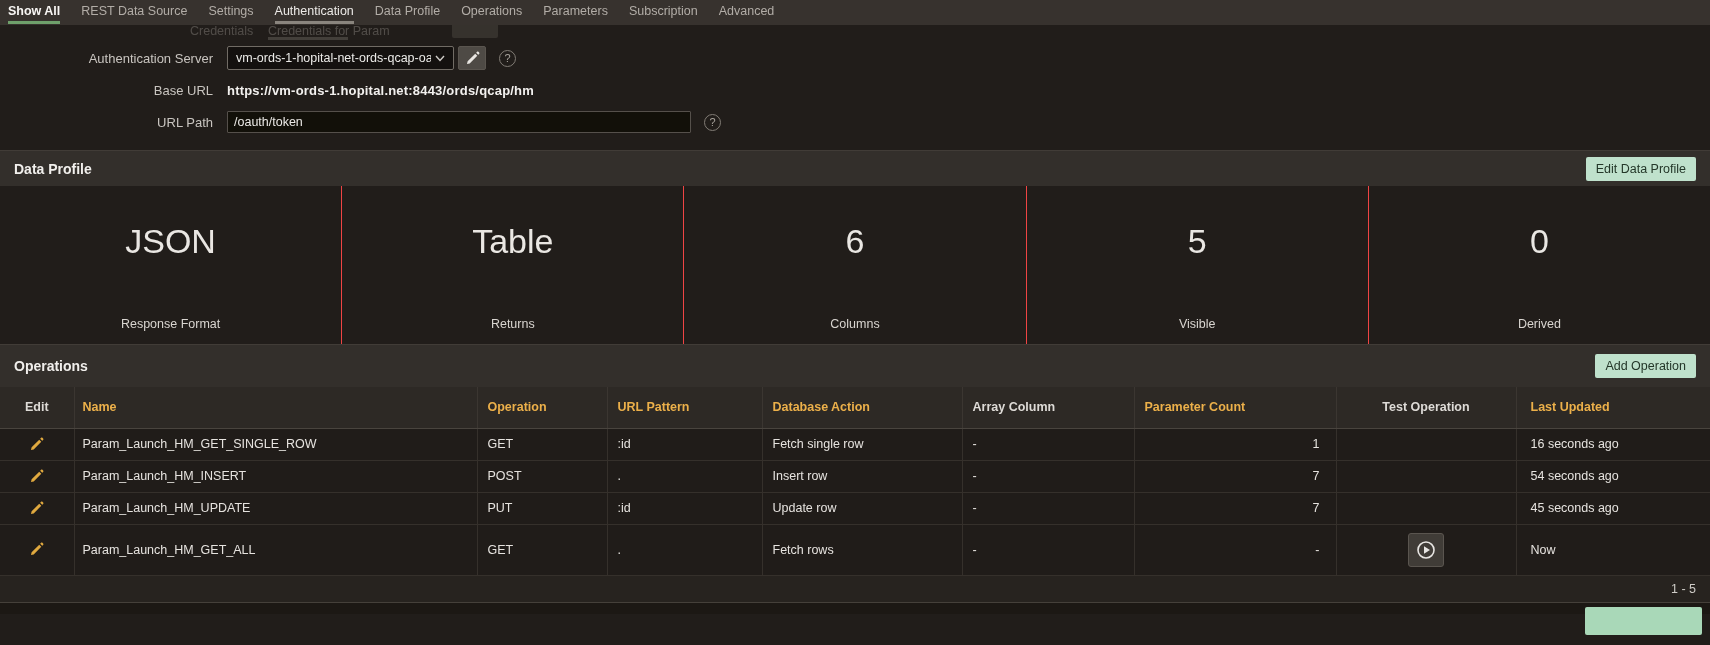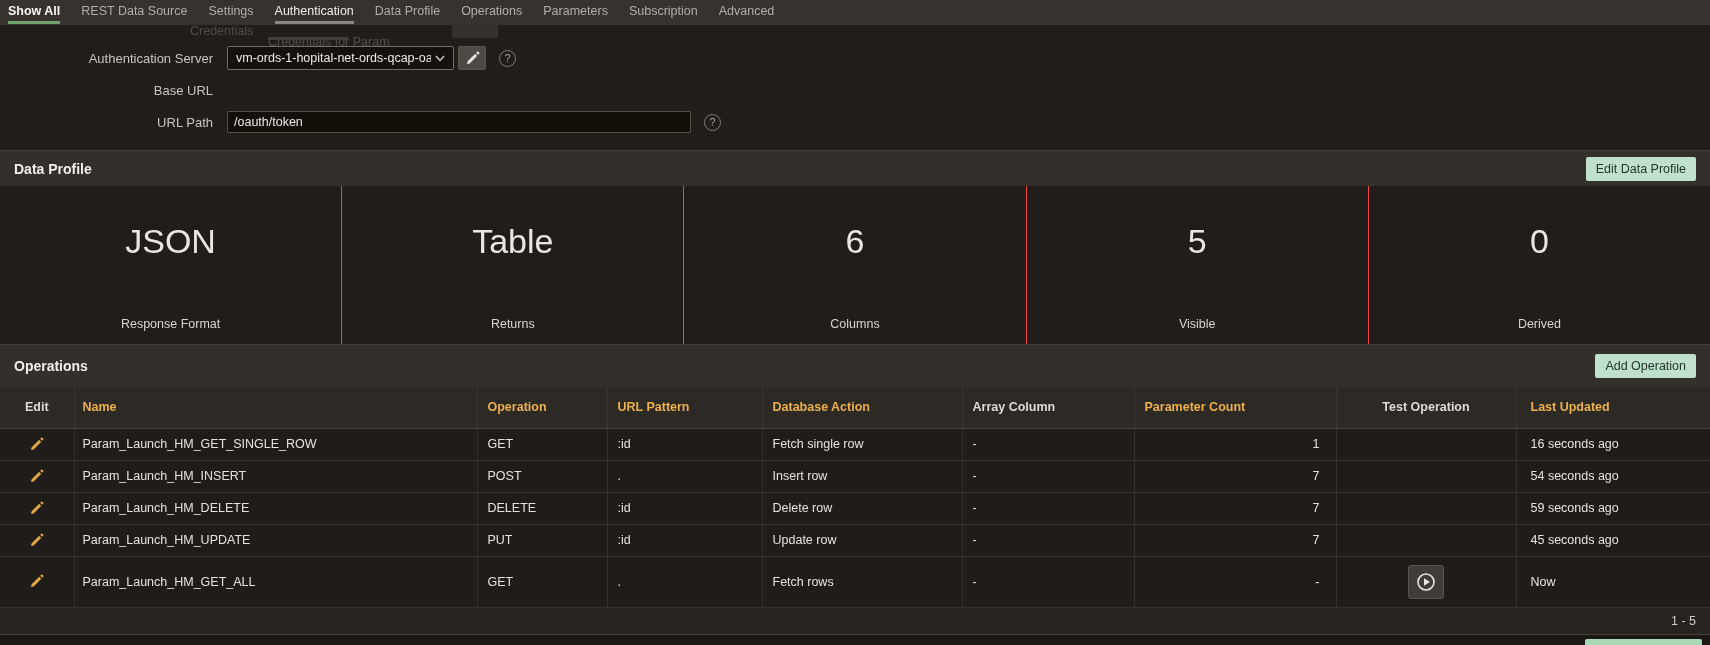--- a/index.html
+++ b/index.html
@@ -27,21 +27,21 @@
   .tab.section-current::after {
     content:""; position:absolute; left:0; right:0; bottom:1px; height:3px; background:#8a857e;
   }
 
   
   .ghost-row {
     position:absolute; top:22px; left:4px; height:18px; width:100%;
     opacity:.28; z-index:2; pointer-events:none; color:#c9c4bd;
   }
   .ghost-label { position:absolute; left:186px; top:2px; }
-  .ghost-value { position:absolute; left:264px; top:2px;margin-top:11px; }
+  .ghost-value { position:absolute; left:264px; top:2px; }
   .ghost-underline { position:absolute; left:264px; top:15px; width:80px; height:3px; background:#9b968f; }
   .ghost-btn { position:absolute; left:448px; top:0; width:46px; height:16px; background:#6e6861; border-radius:2px; }
 
   
   .form-area { height:125px; padding-top:21px; }
   .form-row { display:flex; align-items:center; margin-bottom:0; }
   .form-row + .form-row { margin-top:13px; }
   .form-label {
     width:227px; text-align:right; padding-right:14px; color:#c9c5c0; font-size:13px; flex:none;
   }
@@ -162,20 +162,21 @@
     <div class="icon-btn">
       <svg class="pencil" viewBox="0 0 16 16">
           <path fill="#e9e6e2" d="M12.9.9c.4-.4 1-.4 1.4 0l.8.8c.4.4.4 1 0 1.4l-1 1-2.2-2.2 1-1zM10.9 2.9l2.2 2.2L5 13.2l-2.9.7.7-2.9 8.1-8.1z"></path>
         </svg>
     </div>
     <div class="help">?</div>
   </div>
 
   <div class="form-row">
     <div class="form-label">Base URL</div>
+    <div class="static-value">https://vm-ords-1.hopital.net:8443/ords/qcap/hm</div>
   </div>
 
   <div class="form-row">
     <div class="form-label">URL Path</div>
     <input class="text-input" value="/oauth/token" style="">
     <div class="help">?</div>
   </div>
 
 </div>
 
@@ -261,33 +262,20 @@
       <td>Insert row</td>
       <td>-</td>
       <td class="right">7</td>
       <td class="center"></td>
       <td style="padding-left:14px">54 seconds ago</td>
     </tr>
     <tr class="row">
       <td class="center"><span><svg class="pencil" viewBox="0 0 16 16">
               <path fill="#e0a93f" d="M12.9.9c.4-.4 1-.4 1.4 0l.8.8c.4.4.4 1 0 1.4l-1 1-2.2-2.2 1-1zM10.9 2.9l2.2 2.2L5 13.2l-2.9.7.7-2.9 8.1-8.1z"></path>
             </svg></span></td>
-      <td class="name-cell">Param_Launch_HM_DELETE</td>
-      <td>DELETE</td>
-      <td>:id</td>
-      <td>Delete row</td>
-      <td>-</td>
-      <td class="right">7</td>
-      <td class="center"></td>
-      <td style="padding-left:14px">59 seconds ago</td>
-    </tr>
-    <tr class="row">
-      <td class="center"><span><svg class="pencil" viewBox="0 0 16 16">
-              <path fill="#e0a93f" d="M12.9.9c.4-.4 1-.4 1.4 0l.8.8c.4.4.4 1 0 1.4l-1 1-2.2-2.2 1-1zM10.9 2.9l2.2 2.2L5 13.2l-2.9.7.7-2.9 8.1-8.1z"></path>
-            </svg></span></td>
       <td class="name-cell">Param_Launch_HM_UPDATE</td>
       <td>PUT</td>
       <td>:id</td>
       <td>Update row</td>
       <td>-</td>
       <td class="right">7</td>
       <td class="center"></td>
       <td style="padding-left:14px">45 seconds ago</td>
     </tr>
     <tr class="row-tall">

